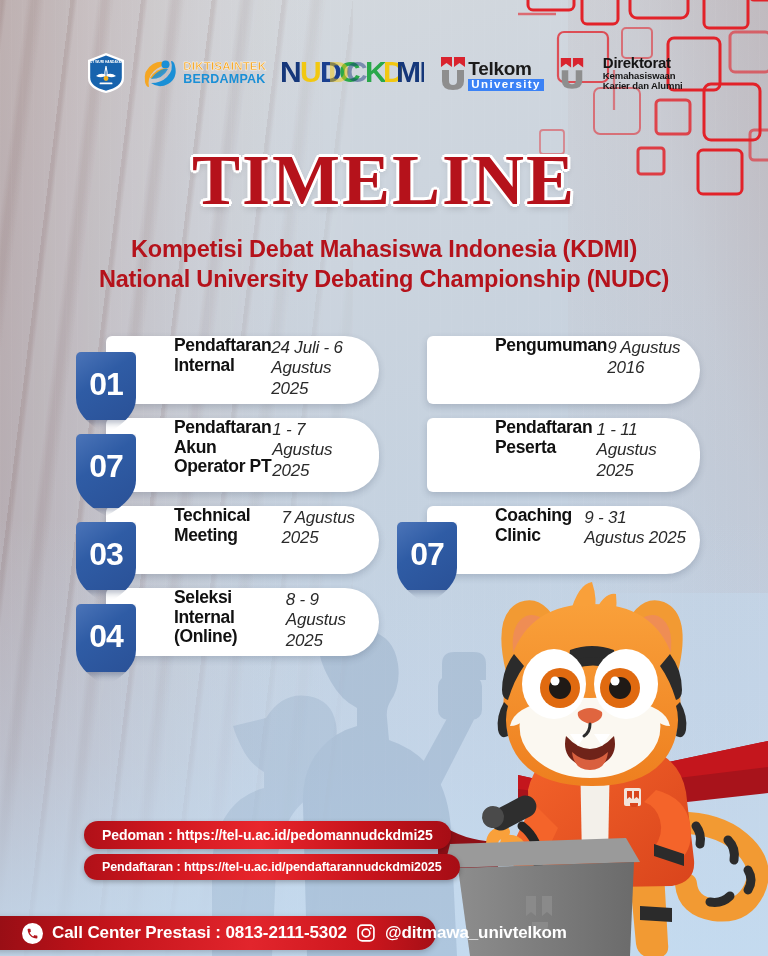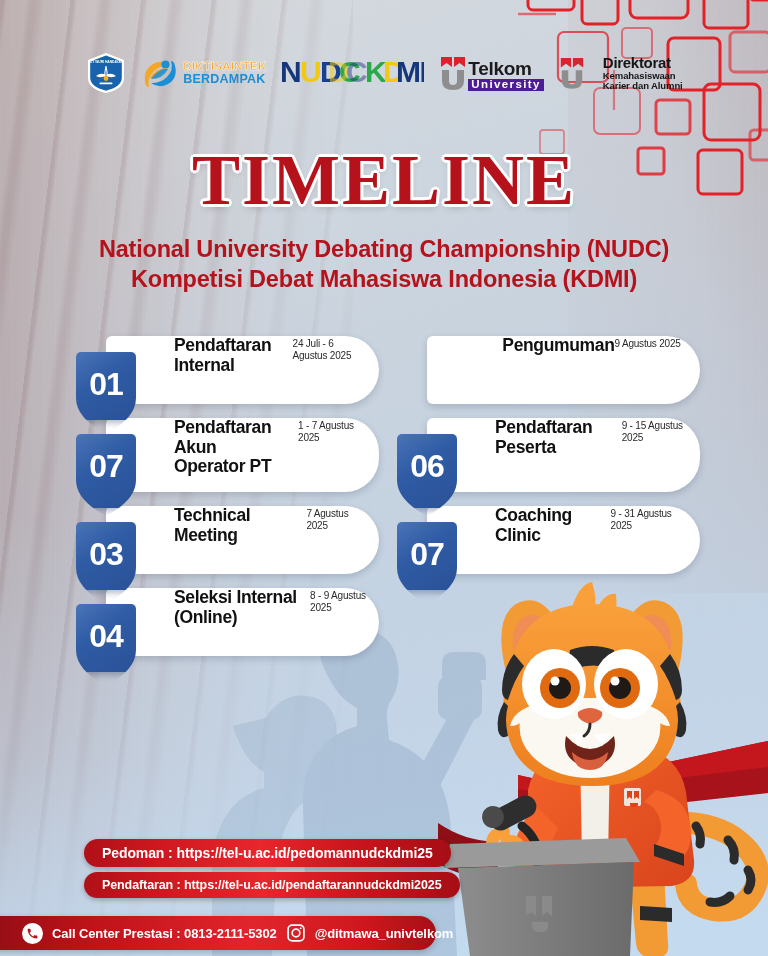--- a/index.html
+++ b/index.html
@@ -93,21 +93,21 @@
     display:block; font-weight:bold; font-size:12.5px; letter-spacing:.2px;
     color:#1a8fd6; margin-top:1px;
   }
 
   .logo-nudckdmi{ font-weight:bold; font-size:30px; letter-spacing:-1px; line-height:1; display:flex; }
 
   .logo-telkom{ display:flex; align-items:flex-end; gap:0; }
   .telkom-text{ line-height:1.02; }
   .telkom-text .t1{ display:block; font-size:19px; font-weight:bold; color:#1b1b1b; letter-spacing:-.3px; }
   .telkom-text .t2{
-    display:block; font-size:11.5px; font-weight:bold; color:#fff; background:#4c1d95;
+    display:block; font-size:11.5px; font-weight:bold; color:#fff; background:#3b82f6;
     letter-spacing:1.4px; text-align:center; padding:0 3px; margin-top:1px;
   }
 
   .logo-direktorat{ display:flex; align-items:center; gap:17px; }
   .direktorat-text{ line-height:1.05; }
   .direktorat-text .d1{ display:block; font-size:15px; font-weight:bold; color:#151515; letter-spacing:-.3px; }
   .direktorat-text .d2{ display:block; font-size:9.5px; font-weight:bold; color:#151515; letter-spacing:-.1px; }
   .direktorat-text .d3{ display:block; font-size:9.5px; font-weight:bold; color:#151515; letter-spacing:-.1px; }
 
   
@@ -158,29 +158,29 @@
     box-shadow:2px 3px 6px rgba(25,45,85,.32);
     z-index:2;
   }
   .tl-badge .num{
     font-size:32px; font-weight:bold; color:#ffffff; letter-spacing:-1px; line-height:1;
   }
   .tl-title{
     font-size:17.5px; font-weight:bold; color:#111; line-height:1.12; letter-spacing:-.35px;
   }
   .tl-date{
-    font-size:10px; color:#2a2a2a; line-height:1.2; letter-spacing:-.2px; margin-top:2px;
+    font-size:17px; color:#2a2a2a; line-height:1.2; letter-spacing:-.2px; margin-top:2px;font-style:italic;
   }
 
   
   .mascot{ position:absolute; right:-6px; bottom:0px; width:330px; height:380px; z-index:7; }
   .mascot svg{ width:100%; height:100%; display:block; }
 
   
-  .links{ position:absolute; left:84px; bottom:58px; z-index:8; display:flex; flex-direction:column; gap:5px; align-items:flex-start;text-align:center; }
+  .links{ position:absolute; left:84px; bottom:76px; z-index:8; display:flex; flex-direction:column; gap:5px; align-items:flex-start;text-align:center; }
   .pill{
     background:linear-gradient(92deg, #b01018 0%, #d11820 22%, #e8262c 48%, #c8141c 75%, #a60d15 100%);
     border-radius:20px;
     color:#fff; font-weight:bold;
     padding:6px 18px;
     box-shadow:0 2px 5px rgba(0,0,0,.25);
     white-space:nowrap;
   }
   .pill-1{ font-size:14px; letter-spacing:-.1px; }
   .pill-2{ font-size:12.5px; letter-spacing:-.1px; }
@@ -192,21 +192,21 @@
     border-radius:18px;
     display:flex; align-items:center; gap:9px;
     padding-left:46px; padding-right:22px;
     box-shadow:0 2px 6px rgba(0,0,0,.22);
     z-index:9;
   }
   .footer-icon-circle{
     width:21px; height:21px; border-radius:50%; background:#fff;
     display:flex; align-items:center; justify-content:center; flex:0 0 auto;
   }
-  .footer-text{ color:#fff; font-weight:bold; font-size:13px; letter-spacing:-.1px; white-space:nowrap; }
+  .footer-text{ color:#fff; font-weight:bold; font-size:17px; letter-spacing:-.1px; white-space:nowrap; }
   .ig-icon{ width:20px; height:20px; flex:0 0 auto; }
 </style>
 </head>
 <body>
 
 <div id="poster">
 
   <div class="bg-base"></div>
   <div class="bg-curtain"></div>
   <div class="bg-curtain-folds"></div>
@@ -325,64 +325,61 @@
         <span class="d2">Kemahasiswaan</span>
         <span class="d3">Karier dan Alumni</span>
       </div>
     </div>
 
   </div>
 
   <div class="title-wrap">
     <div class="title-main">TIMELINE</div>
     <div class="subtitle">
+      <div>Kompetisi Debat Mahasiswa Indonesia (KDMI)</div>
       <div>National University Debating Championship (NUDC)</div>
-      <div>Kompetisi Debat Mahasiswa Indonesia (KDMI)</div>
     </div>
   </div>
 
   <div class="timeline">
 
     <div class="tl-item">
       <div class="tl-card">
         <div class="tl-title">Pendaftaran Internal</div>
         <div class="tl-date">24 Juli - 6 Agustus 2025</div>
       </div>
       <div class="tl-badge">
         <span class="num">01</span>
       </div>
     </div>
 
     <div class="tl-item">
       <div class="tl-card">
         <div class="tl-title">Pengumuman</div>
-        <div class="tl-date">9 Agustus 2025</div>
+        <div class="tl-date">9 Agustus 2016</div>
       </div>
     </div>
 
     <div class="tl-item tall">
       <div class="tl-card">
         <div class="tl-title">
           <div>Pendaftaran Akun</div>
           <div>Operator PT</div>
         </div>
         <div class="tl-date">1 - 7 Agustus 2025</div>
       </div>
       <div class="tl-badge">
         <span class="num">07</span>
       </div>
     </div>
 
     <div class="tl-item tall">
       <div class="tl-card">
         <div class="tl-title">Pendaftaran Peserta</div>
-        <div class="tl-date">9 - 15 Agustus 2025</div>
-      </div>
-      <div class="tl-badge">
-        <span class="num">06</span>
+        <div class="tl-date">1 - 11 Agustus 2025</div>
       </div>
     </div>
 
     <div class="tl-item">
       <div class="tl-card">
         <div class="tl-title">Technical Meeting</div>
         <div class="tl-date">7 Agustus 2025</div>
       </div>
       <div class="tl-badge">
         <span class="num">03</span>

